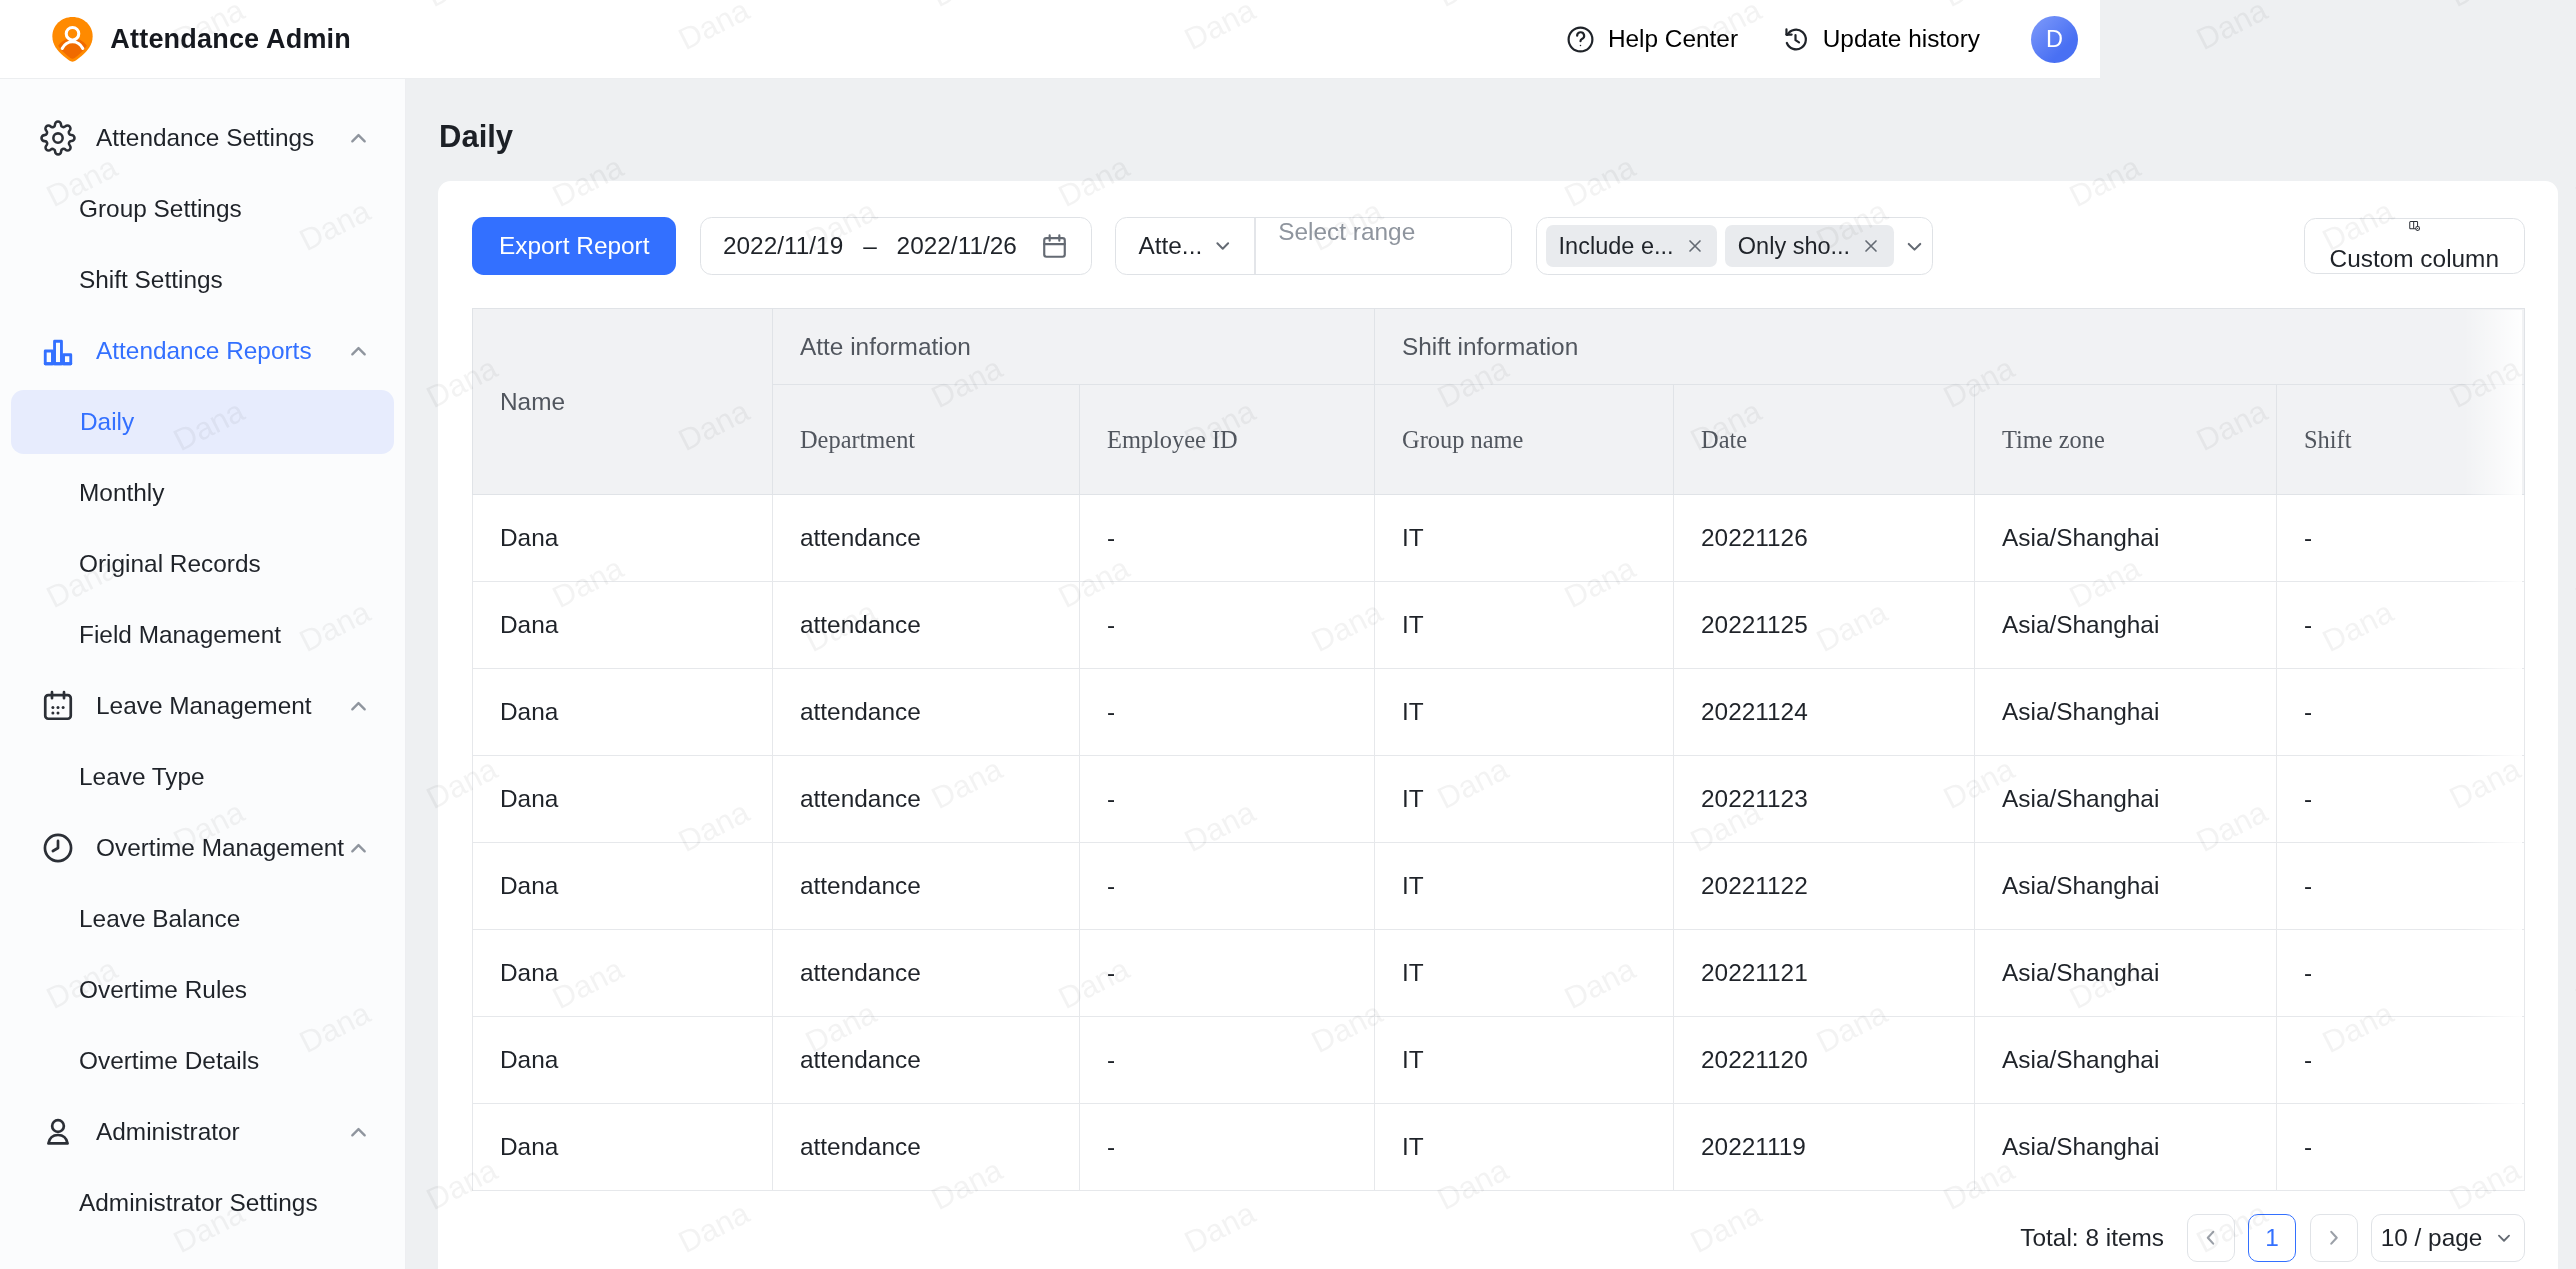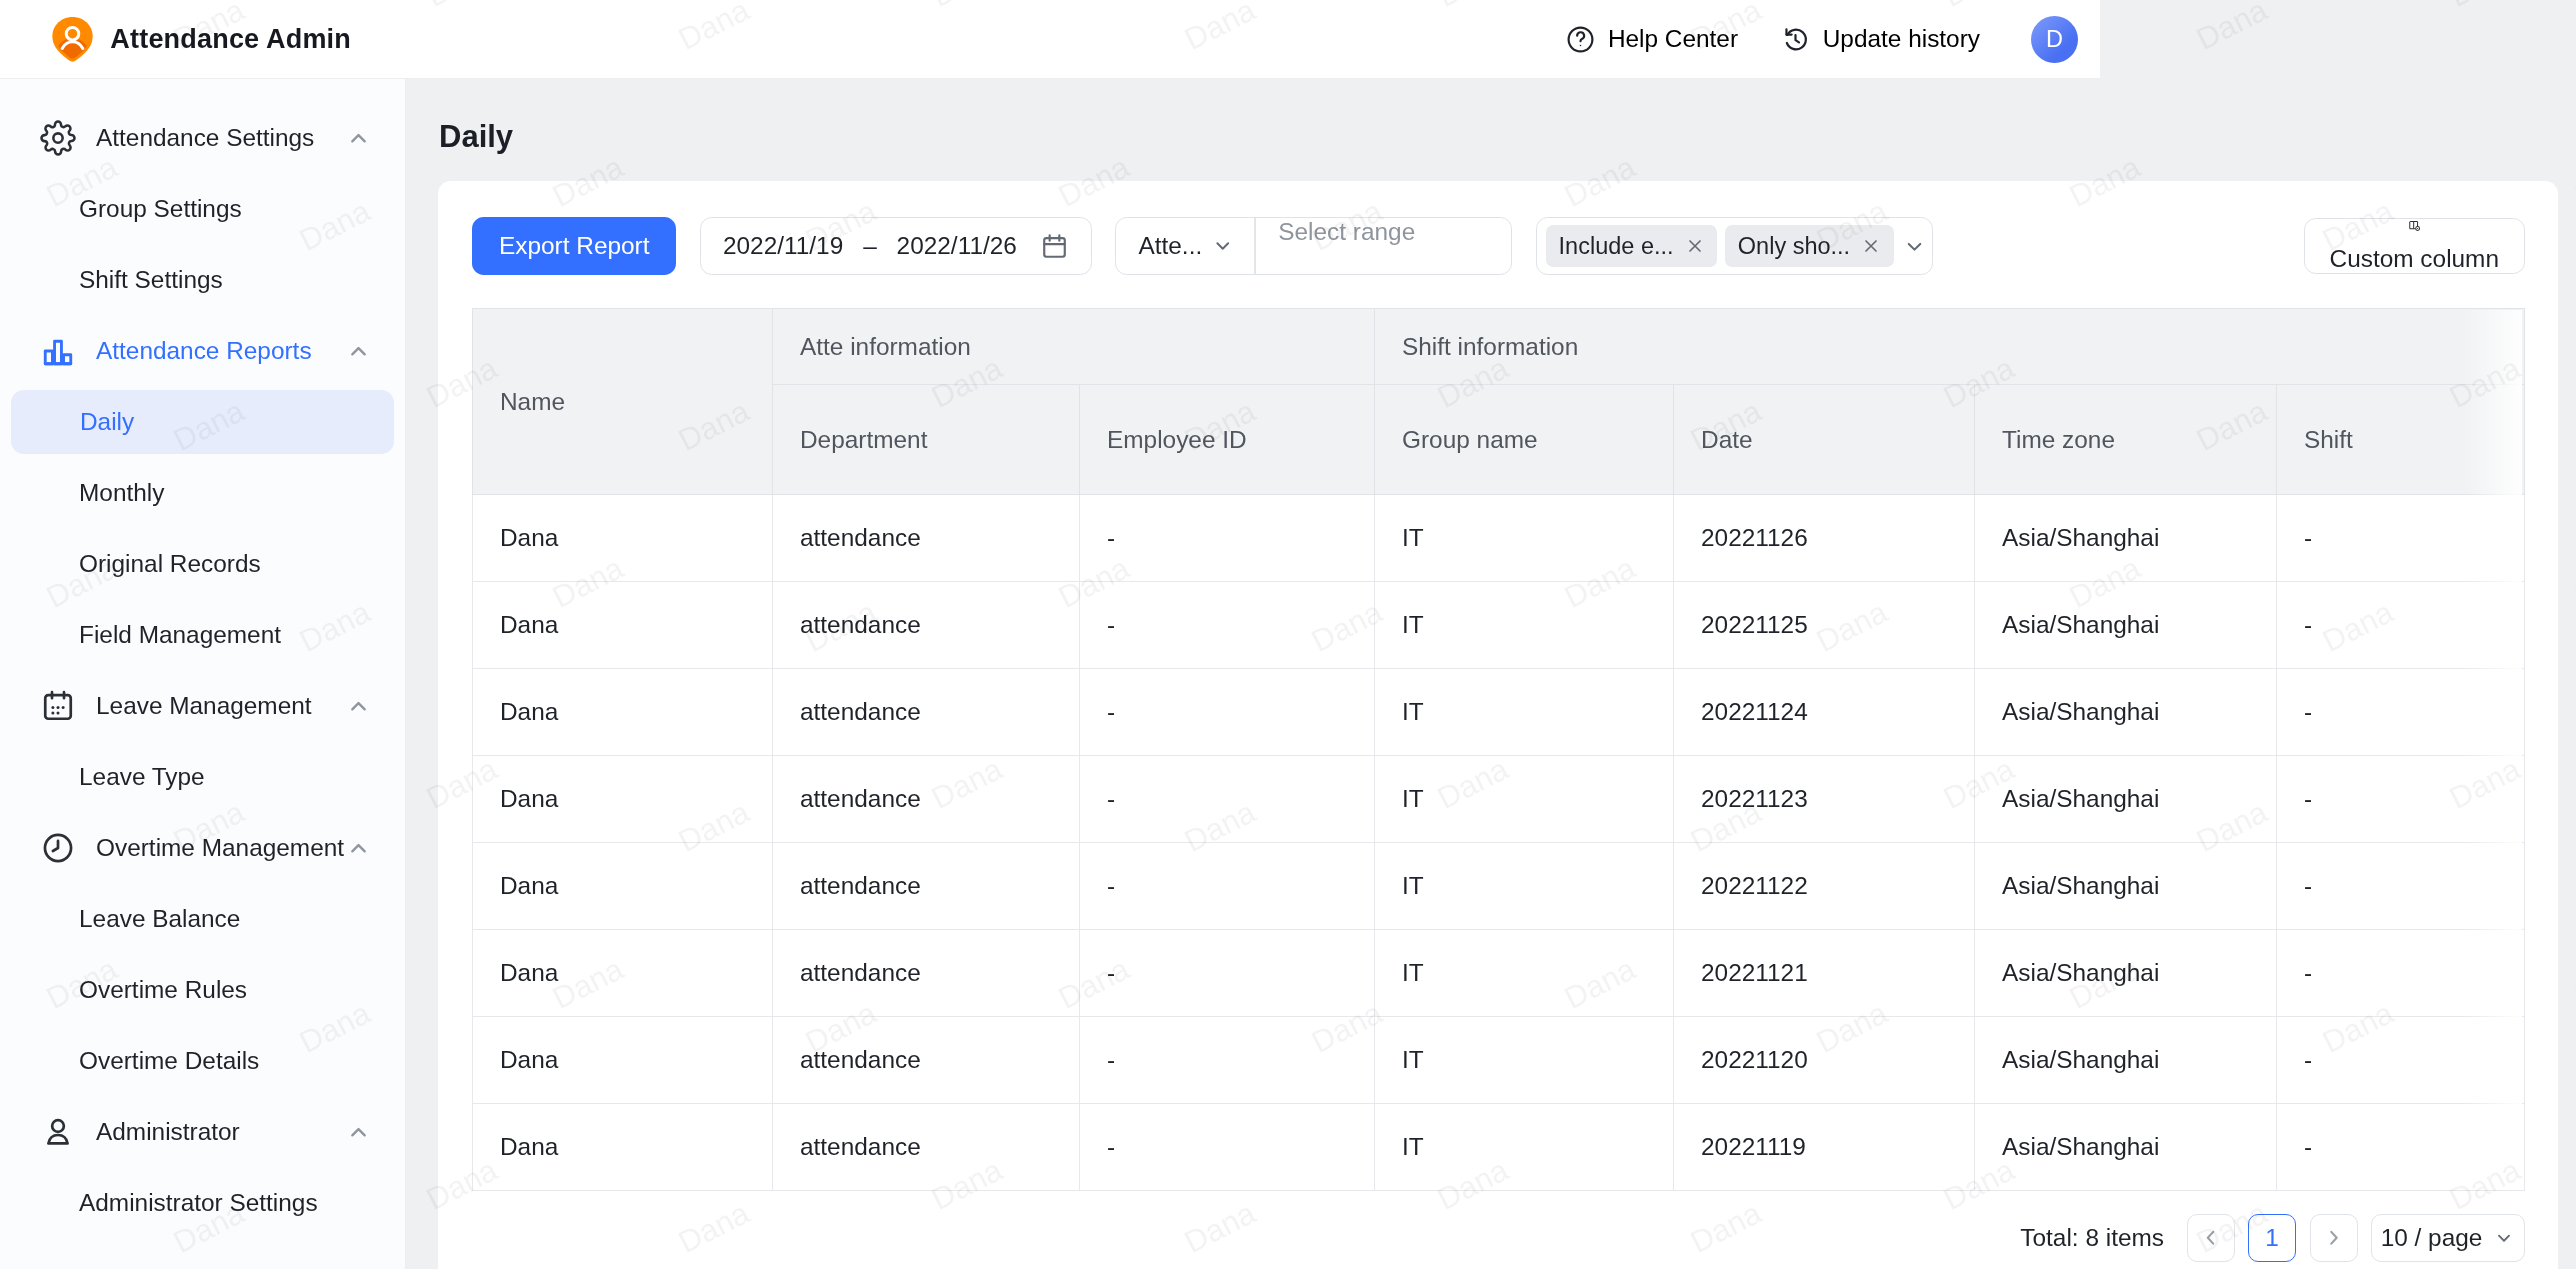--- a/index.html
+++ b/index.html
@@ -102,21 +102,21 @@
 
   
   .table-wrap { position:relative; margin-top:33px; }
   table { width:2052px; border-collapse:collapse; table-layout:fixed; }
   th, td { border:1.8px solid #e6e8eb; }
   thead th {
     background:#f1f2f4; color:#51565e; font-weight:400; font-size:24.4px;
     text-align:left; padding-left:27px; border-color:#e0e3e7;
   }
   tr.gh th { height:76px; }
-  tr.sh th { height:110px; }
+  tr.sh th { height:110px;font-family:Liberation Serif, serif; }
   th.name-th { vertical-align:middle; }
   tbody td { height:87px; font-size:24.4px; color:#1f2329; padding-left:27px; background:#fff; }
   .table-fade {
     position:absolute; top:1.8px; right:2.7px; bottom:2.7px; width:58px; pointer-events:none;
     background:linear-gradient(to right, rgba(255,255,255,0), rgba(255,255,255,0.95));
   }
 
   
   .tfooter { display:flex; align-items:center; justify-content:flex-end; gap:13.5px; margin-top:21px; height:51px; }
   .total { font-size:24.4px; color:#1f2329; margin-right:9px; }

